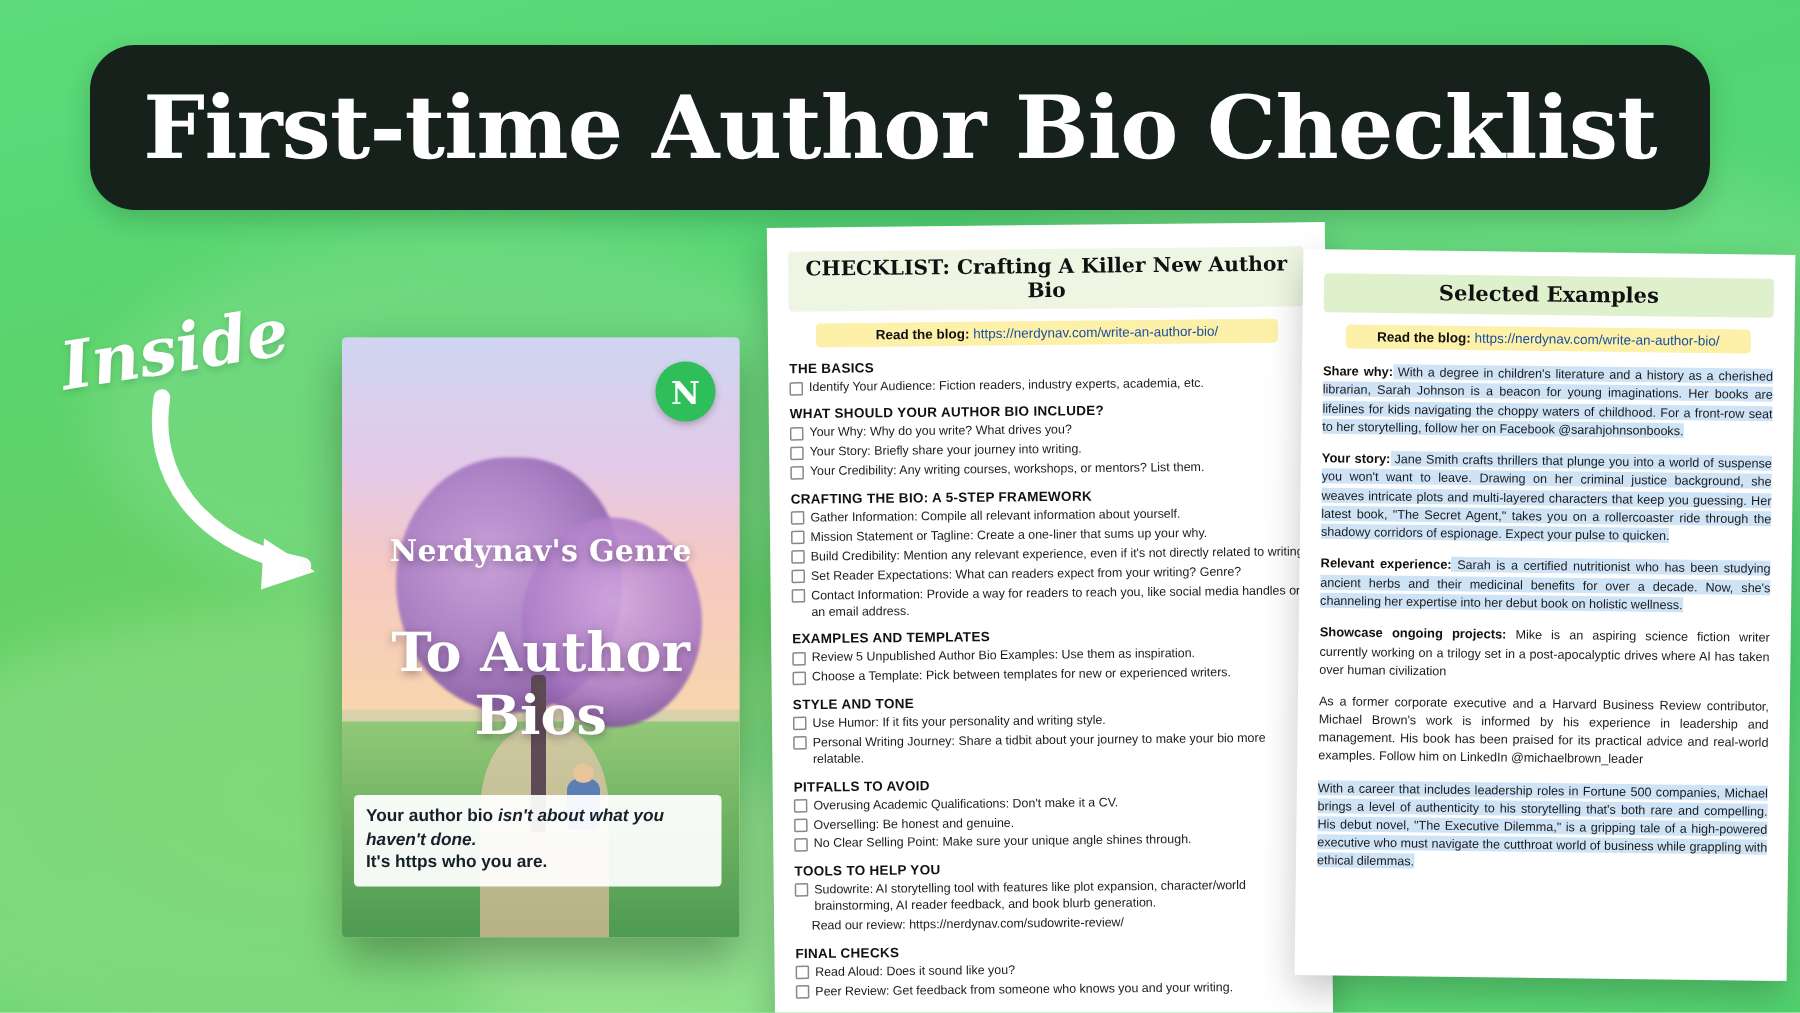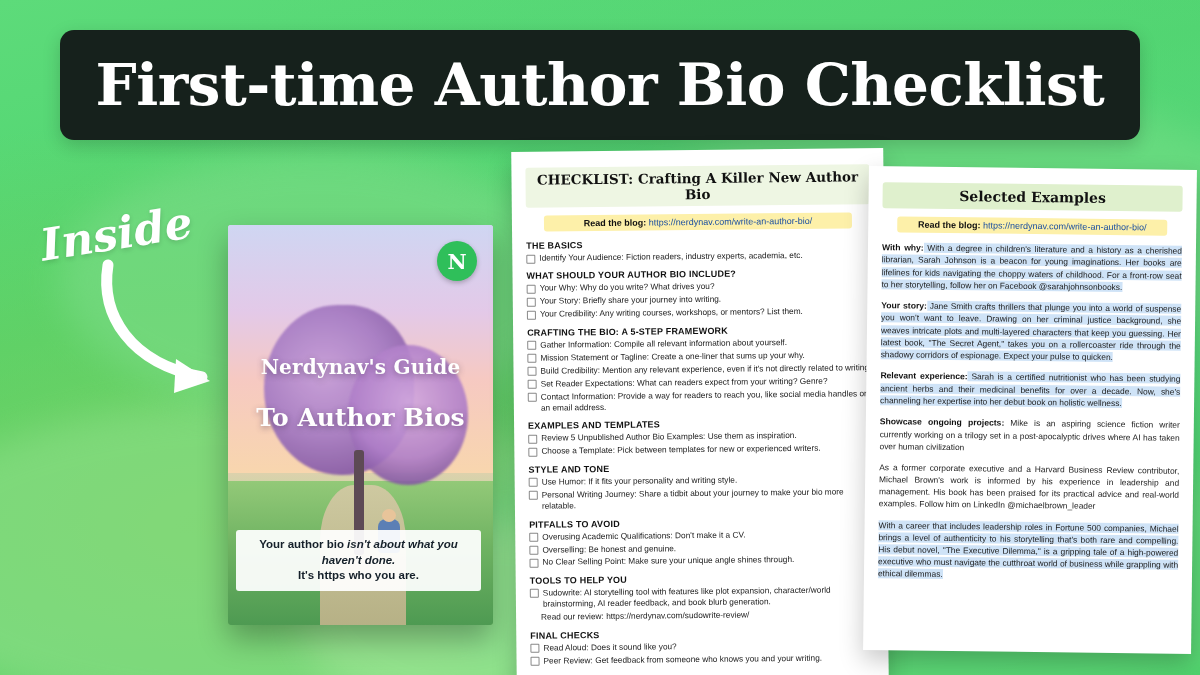--- a/index.html
+++ b/index.html
@@ -20,21 +20,21 @@
   }
   .h1 { width:760px; height:320px; left:-120px; top:400px; background:#8fe08c; }
   .h2 { width:900px; height:300px; left:420px; top:430px; background:#6dd97f; }
   .h3 { width:520px; height:260px; left:60px; top:150px; background:#7fdd8b; opacity:0.4; }
   .h4 { width:640px; height:280px; left:640px; top:90px; background:#76de86; opacity:0.35; }
   .h5 { width:360px; height:200px; left:300px; top:520px; background:#a6e99b; opacity:0.5; }
 
   
   .title-pill {
     position:absolute; left:60px; top:30px; width:1080px; height:110px;
-    background:#16211c; border-radius:14px;
+    background:#16211c; border-radius:30px;
     display:flex; align-items:center; justify-content:center;
     box-shadow:0 6px 18px rgba(0,0,0,0.18);
   }
   .title-pill h1 {
     margin:0; color:#ffffff;
     font-family:"DejaVu Serif", serif;
     font-weight:bold; font-size:58px; letter-spacing:-0.5px;
     white-space:nowrap;
   }
 
@@ -99,25 +99,25 @@
     color:#fff; font-weight:bold; font-size:21px;
     font-family:"DejaVu Serif", serif;
     box-shadow:0 2px 5px rgba(0,0,0,0.25);
   }
   .book-title-wrap {
     position:absolute; left:0; right:0; top:130px; text-align:center;
     font-family:"DejaVu Serif", serif; color:#ffffff;
     text-shadow:0 2px 6px rgba(60,40,70,0.45);
   }
   .book-sub { font-size:20px; font-weight:bold; letter-spacing:0.2px; }
-  .book-main { font-size:25px; font-weight:bold; margin-top:24px; }
+  .book-main { font-size:36px; font-weight:bold; margin-top:35px; }
   .book-band {
     position:absolute; left:8px; right:12px; bottom:34px;
     background:rgba(255,255,255,0.93); border-radius:3px;
-    padding:7px 8px; text-align:center;
+    padding:7px 8px; text-align:left;
     font-size:11.5px; line-height:1.35; color:#15202a; font-weight:bold;
   }
   .book-band i { font-style:italic; }
 
   
   .sheet {
     position:absolute; background:#ffffff;
     box-shadow:0 10px 24px rgba(0,0,0,0.22);
     overflow:hidden;
   }
@@ -191,21 +191,21 @@
 <div class="book">
   <div class="sky"></div>
   <div class="grass"></div>
   <div class="path"></div>
   <div class="tree"></div>
   <div class="tree2"></div>
   <div class="trunk"></div>
   <div class="figure"></div>
   <div class="logo-badge">N</div>
   <div class="book-title-wrap">
-    <div class="book-sub">Nerdynav's Guide</div>
+    <div class="book-sub">Nerdynav's Genre</div>
     <div class="book-main">To Author Bios</div>
   </div>
   <div class="book-band">
     <span>Your author bio </span><i>isn't about what you haven't done.</i><br>
     <span>It's https who you are.</span>
   </div>
 </div>
 
 <div class="sheet sheet-1">
   <h2 class="doc-title">CHECKLIST: Crafting A Killer New Author Bio</h2>
@@ -302,20 +302,20 @@
     </div>
 </div>
 
 <div class="sheet sheet-2">
   <h2 class="doc-title">Selected Examples</h2>
   <div class="blog-line">
     <b>Read the blog:</b>
     <a href="#">https://nerdynav.com/write-an-author-bio/</a>
   </div>
   <div id="examples-body">
-      <p class="ex-block"><span class="ex-title">With why:</span><span class="hl"> With a degree in children's literature and a history as a cherished librarian, Sarah Johnson is a beacon for young imaginations. Her books are lifelines for kids navigating the choppy waters of childhood. For a front-row seat to her storytelling, follow her on Facebook @sarahjohnsonbooks.</span></p>
+      <p class="ex-block"><span class="ex-title">Share why:</span><span class="hl"> With a degree in children's literature and a history as a cherished librarian, Sarah Johnson is a beacon for young imaginations. Her books are lifelines for kids navigating the choppy waters of childhood. For a front-row seat to her storytelling, follow her on Facebook @sarahjohnsonbooks.</span></p>
       <p class="ex-block"><span class="ex-title">Your story:</span><span class="hl"> Jane Smith crafts thrillers that plunge you into a world of suspense you won't want to leave. Drawing on her criminal justice background, she weaves intricate plots and multi-layered characters that keep you guessing. Her latest book, "The Secret Agent," takes you on a rollercoaster ride through the shadowy corridors of espionage. Expect your pulse to quicken.</span></p>
       <p class="ex-block"><span class="ex-title">Relevant experience:</span><span class="hl"> Sarah is a certified nutritionist who has been studying ancient herbs and their medicinal benefits for over a decade. Now, she's channeling her expertise into her debut book on holistic wellness.</span></p>
       <p class="ex-block"><span class="ex-title">Showcase ongoing projects:</span><span> Mike is an aspiring science fiction writer currently working on a trilogy set in a post-apocalyptic drives where AI has taken over human civilization</span></p>
       <p class="ex-block"><span>As a former corporate executive and a Harvard Business Review contributor, Michael Brown's work is informed by his experience in leadership and management. His book has been praised for its practical advice and real-world examples. Follow him on LinkedIn @michaelbrown_leader</span></p>
       <p class="ex-block"><span class="hl">With a career that includes leadership roles in Fortune 500 companies, Michael brings a level of authenticity to his storytelling that's both rare and compelling. His debut novel, "The Executive Dilemma," is a gripping tale of a high-powered executive who must navigate the cutthroat world of business while grappling with ethical dilemmas.</span></p>
     </div>
 </div>
 
 </body></html>

